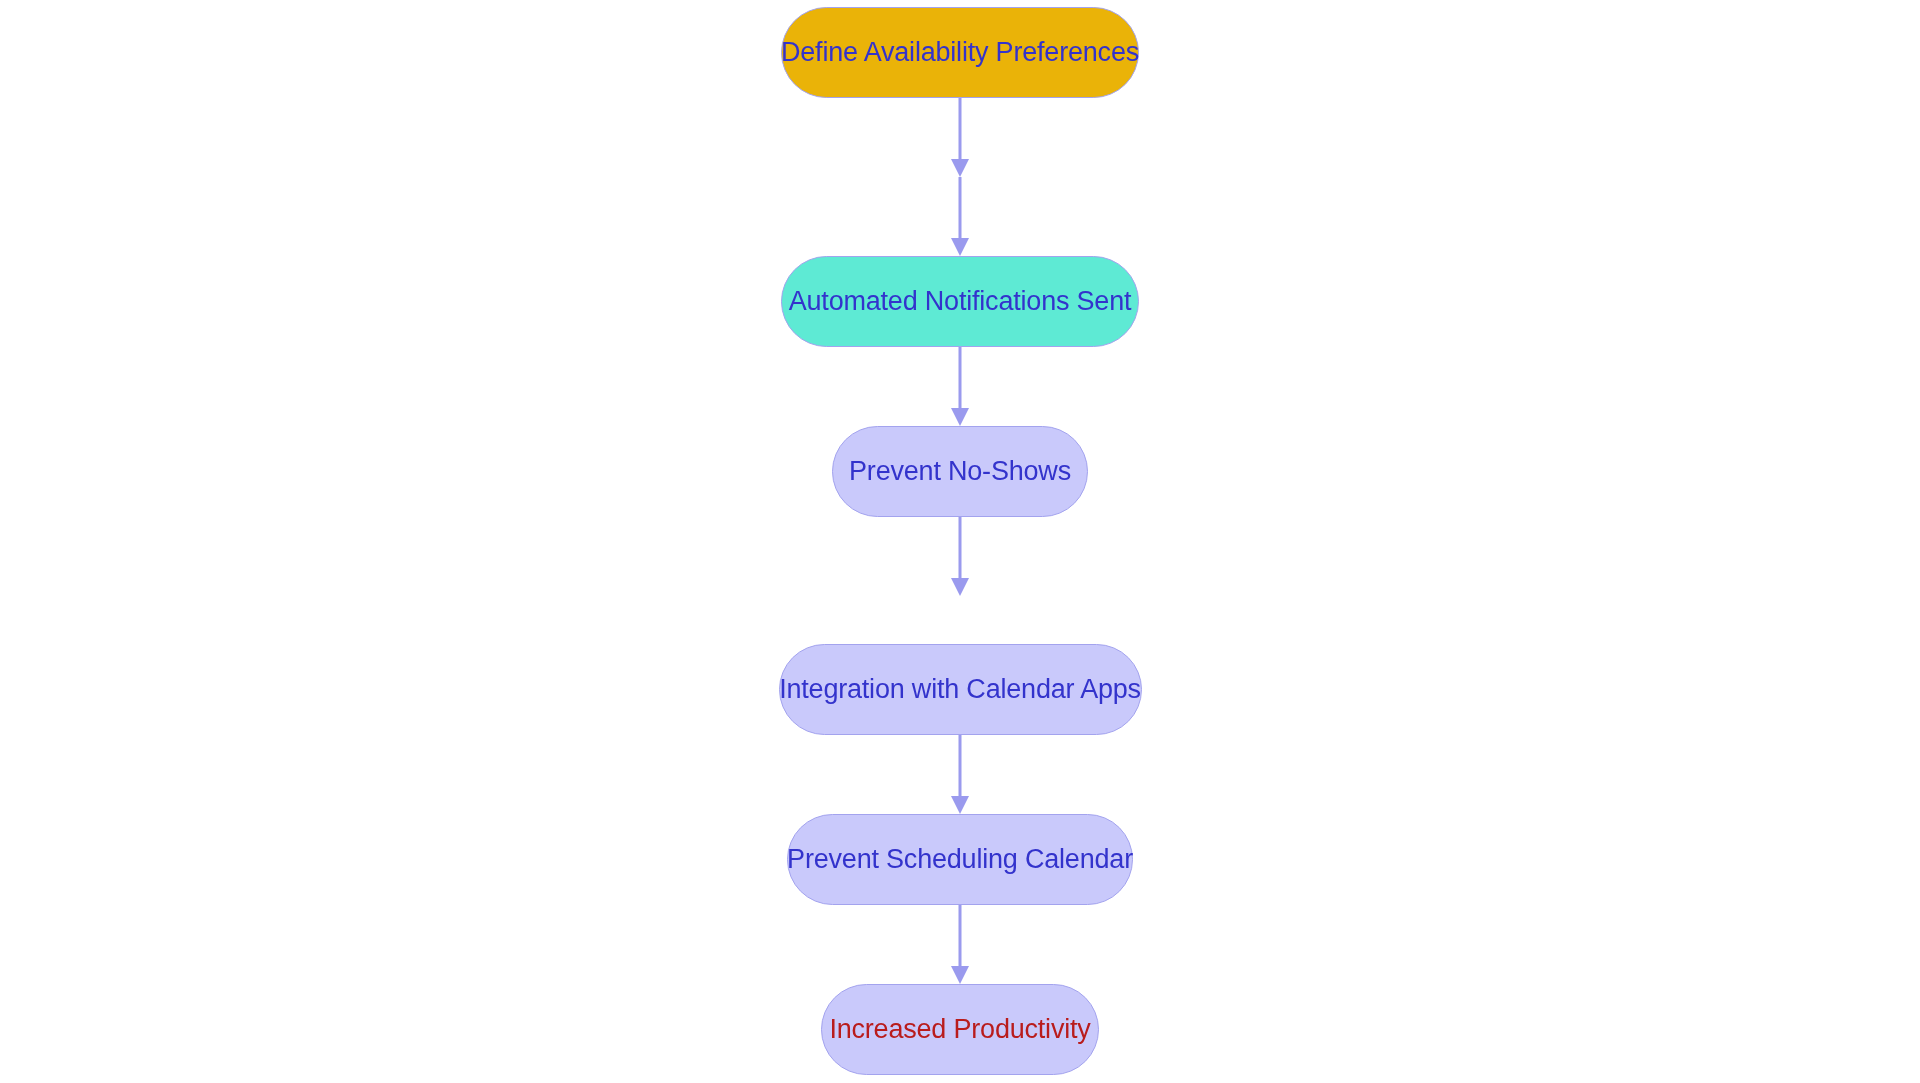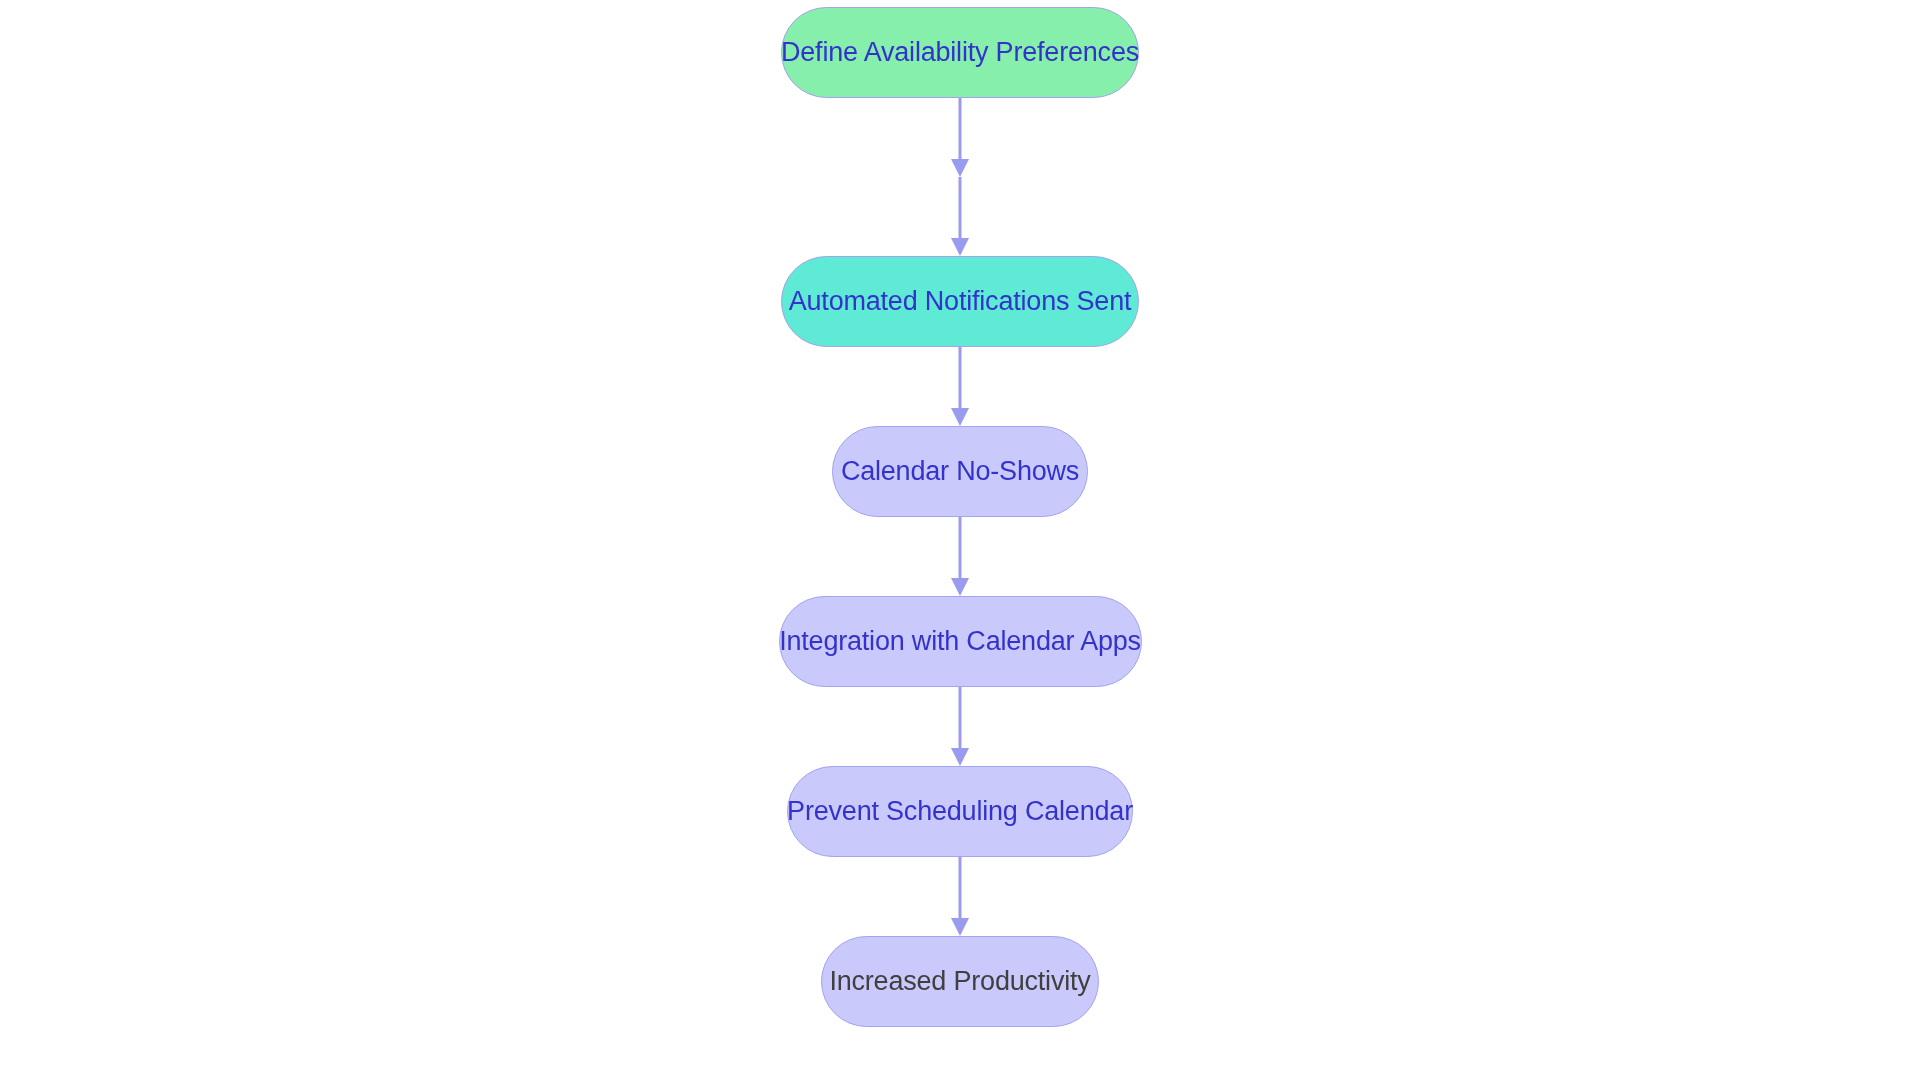--- a/index.html
+++ b/index.html
@@ -80,21 +80,21 @@
     border-right: 9px solid transparent;
     border-top: 18px solid #9a9aee;
   }
 </style>
 </head>
 <body>
 
 <div id="flowchart-canvas" style="background: rgb(255, 255, 255);">
   <div class="flow-column">
 
-    <div class="node" style="width: 358px; background: #86efac; border-color: rgb(163, 163, 238); color: rgb(51, 51, 204);">
+    <div class="node" style="width: 358px; background: #eab308; border-color: rgb(163, 163, 238); color: rgb(51, 51, 204);">
       <span>Define Availability Preferences</span>
     </div>
 
     <div class="connector">
       <div class="shaft" style="background: rgb(154, 154, 238);"></div>
       <div class="head" style="border-top-color: rgb(154, 154, 238);"></div>
     </div>
 
 
     <div class="connector">
@@ -105,44 +105,44 @@
     <div class="node" style="width: 358px; background: #5eead4; border-color: rgb(163, 163, 238); color: rgb(51, 51, 204);">
       <span>Automated Notifications Sent</span>
     </div>
 
     <div class="connector">
       <div class="shaft" style="background: rgb(154, 154, 238);"></div>
       <div class="head" style="border-top-color: rgb(154, 154, 238);"></div>
     </div>
 
     <div class="node" style="width: 256px; background: rgb(201, 201, 251); border-color: rgb(163, 163, 238); color: rgb(51, 51, 204);">
-      <span>Calendar No-Shows</span>
+      <span>Prevent No-Shows</span>
     </div>
 
     <div class="connector">
       <div class="shaft" style="background: rgb(154, 154, 238);"></div>
       <div class="head" style="border-top-color: rgb(154, 154, 238);"></div>
     </div>
 
-    <div class="node" style="width: 363px; background: rgb(201, 201, 251); border-color: rgb(163, 163, 238); color: rgb(51, 51, 204);">
+    <div class="node" style="width: 363px; background: rgb(201, 201, 251); border-color: rgb(163, 163, 238); color: rgb(51, 51, 204); margin-top: 48px;">
       <span>Integration with Calendar Apps</span>
     </div>
 
     <div class="connector">
       <div class="shaft" style="background: rgb(154, 154, 238);"></div>
       <div class="head" style="border-top-color: rgb(154, 154, 238);"></div>
     </div>
 
     <div class="node" style="width: 346px; background: rgb(201, 201, 251); border-color: rgb(163, 163, 238); color: rgb(51, 51, 204);">
       <span>Prevent Scheduling Calendar</span>
     </div>
 
     <div class="connector">
       <div class="shaft" style="background: rgb(154, 154, 238);"></div>
       <div class="head" style="border-top-color: rgb(154, 154, 238);"></div>
     </div>
 
-    <div class="node" style="width: 278px; background: rgb(201, 201, 251); border-color: rgb(163, 163, 238); color: #404040;">
+    <div class="node" style="width: 278px; background: rgb(201, 201, 251); border-color: rgb(163, 163, 238); color: #b91c1c;">
       <span>Increased Productivity</span>
     </div>
 
   </div>
 </div>
 
 </body></html>

